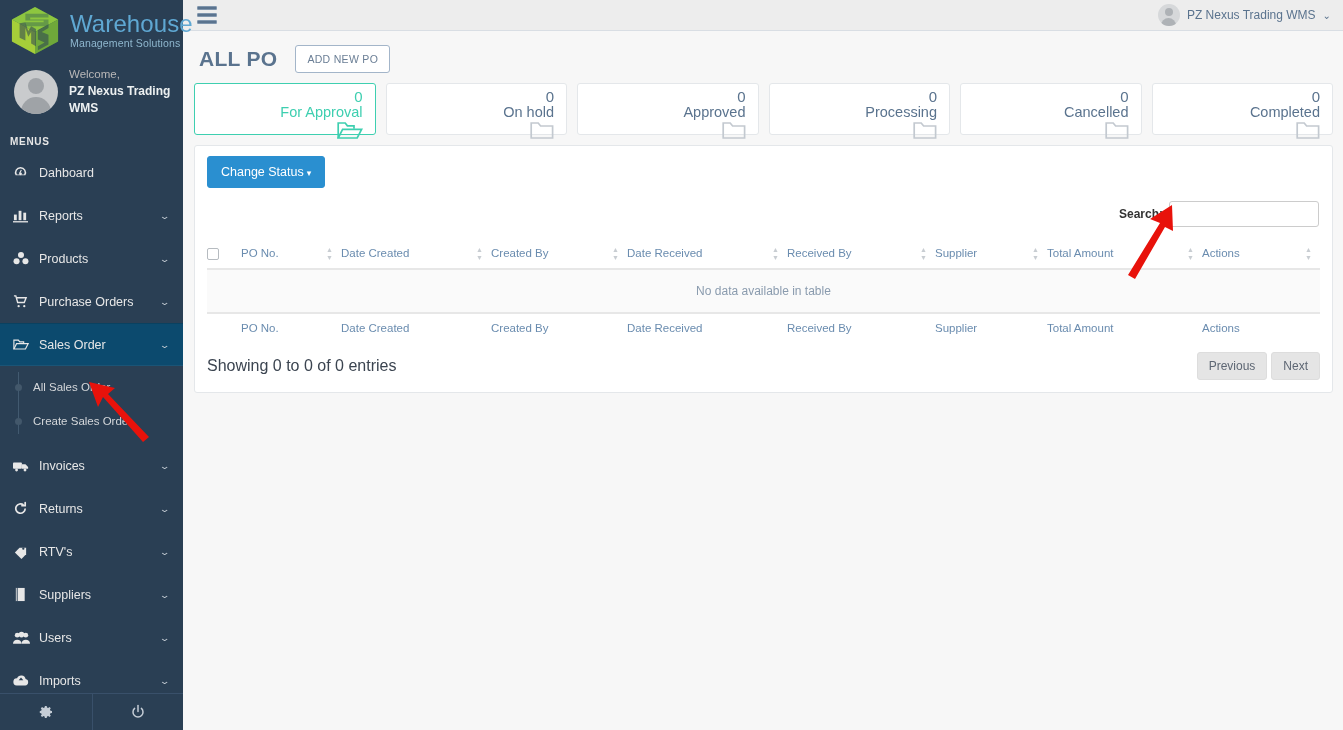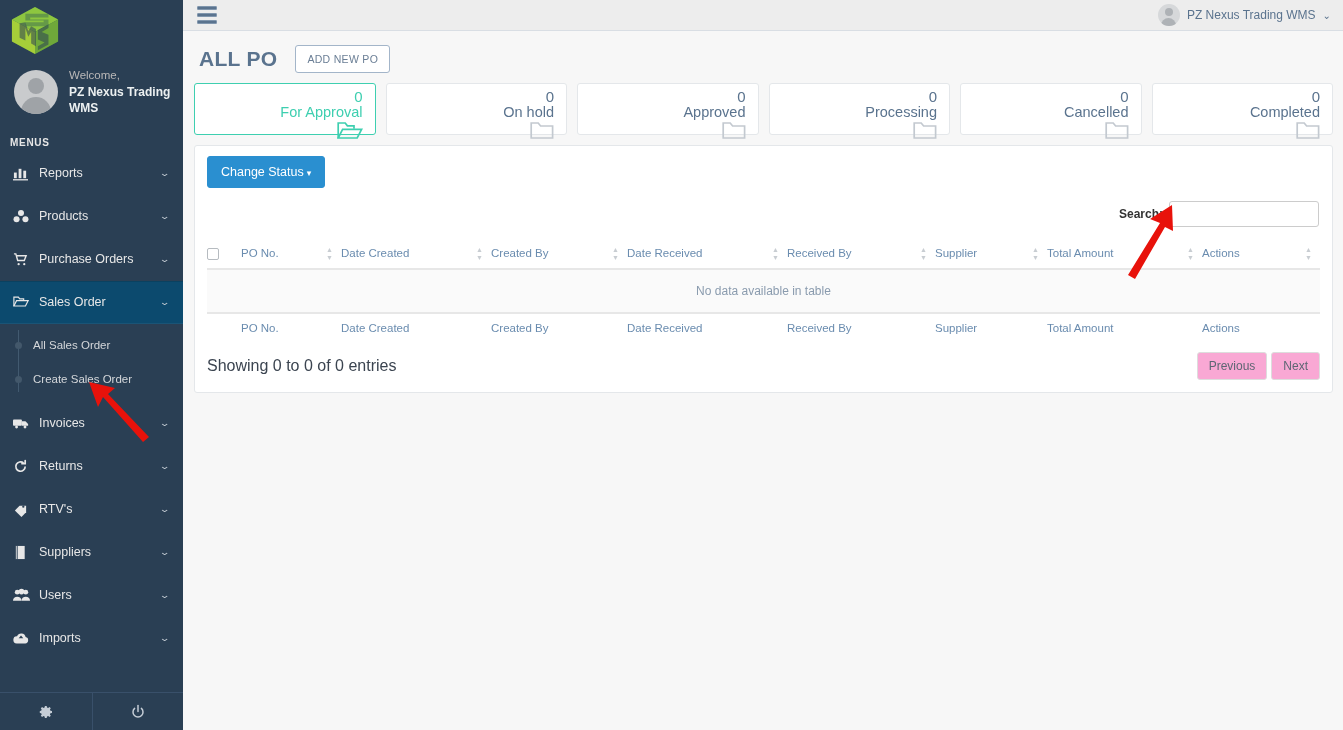--- a/index.html
+++ b/index.html
@@ -206,21 +206,21 @@
     padding: 14px 0; background: #FAFAFA; border-bottom: 1px solid #E7E7E7;
   }
 
   .table-footer {
     display: flex; align-items: center; justify-content: space-between;
     margin-top: 10px;
   }
   .info { font-size: 16px; color: #3B4450; }
   .pager { display: flex; gap: 4px; }
   .pg-btn {
-    background: #f9a8d4; border: 1px solid #DDD; color: #5D6673;
+    background: #e5e5e5; border: 1px solid #DDD; color: #5D6673;
     font-size: 12px; padding: 6px 11px; border-radius: 3px; cursor: pointer;
     font-family: inherit;
   }
 
   .footer {
     height: 32px; border-top: 1px solid #E6E9ED; background: #F7F7F7;
     display: flex; align-items: center; justify-content: flex-end;
     padding-right: 12px; font-size: 11.5px; color: #7FA3C4;
   }
 
@@ -241,34 +241,50 @@
         <svg viewBox="0 0 60 52" width="58" height="50">
           <polygon points="30,2 54,15 54,38 30,51 6,38 6,15" fill="#3E6B4F"></polygon>
           <polygon points="30,2 54,15 30,28 6,15" fill="#8DC63F"></polygon>
           <polygon points="6,15 30,28 30,51 6,38" fill="#A6CE39"></polygon>
           <polygon points="30,28 54,15 54,38 30,51" fill="#6FA83A"></polygon>
           <path d="M14 19 L14 34 L20 37 L20 24 L23 33 L26 28 L26 40 L31 43 L31 25 L26 22 L23 27 L20 18 Z" fill="#2A3F54" opacity="0.55"></path>
           <path d="M33 26 L44 20 L44 24 L37 28 L44 31 L44 41 L33 47 L33 43 L40 39 L33 36 Z" fill="#2A3F54" opacity="0.55"></path>
           <path d="M20 9 L44 9 L44 13 L25 13 L25 15 L44 15 L44 22 L20 22 L20 18 L39 18 L39 16 L20 16 Z" fill="#3E6B4F" opacity="0.5"></path>
         </svg>
       </span>
+      <span class="brand-text">
+        <span class="brand-title">Warehouse</span>
+        <div class="brand-sub">Management Solutions</div>
+      </span>
     </div>
 
     <div class="profile">
       <span class="avatar-big"></span>
       <span class="profile-text">
         <div class="profile-welcome">Welcome,</div>
         <div class="profile-name">PZ Nexus Trading WMS</div>
       </span>
     </div>
 
     <div class="menus-label">MENUS</div>
 
     <nav class="nav">
 
+      <div class="nav-item">
+        <div class="nav-link">
+          <span class="ico">
+            <svg width="15" height="15" viewBox="0 0 16 16" fill="#E7E7E7">
+              <path d="M8 2a6 6 0 00-5.2 9h10.4A6 6 0 008 2zm0 1.6a4.4 4.4 0 013.9 6.4H4.1A4.4 4.4 0 018 3.6z"></path>
+              <circle cx="8" cy="9.4" r="1.5"></circle>
+                <rect x="7.4" y="5" width="1.2" height="4" transform="rotate(25 8 7)"></rect>
+            </svg>
+          </span>
+          <span class="nav-label">Dahboard</span>
+        </div>
+      </div>
 
       <div class="nav-item">
         <div class="nav-link">
           <span class="ico">
             <svg width="15" height="15" viewBox="0 0 16 16" fill="#E7E7E7">
               <rect x="1" y="7" width="3" height="6"></rect>
                 <rect x="6" y="3" width="3" height="10"></rect>
                 <rect x="11" y="5" width="3" height="8"></rect>
                 <rect x="0" y="14" width="16" height="1.4"></rect>
             </svg>

